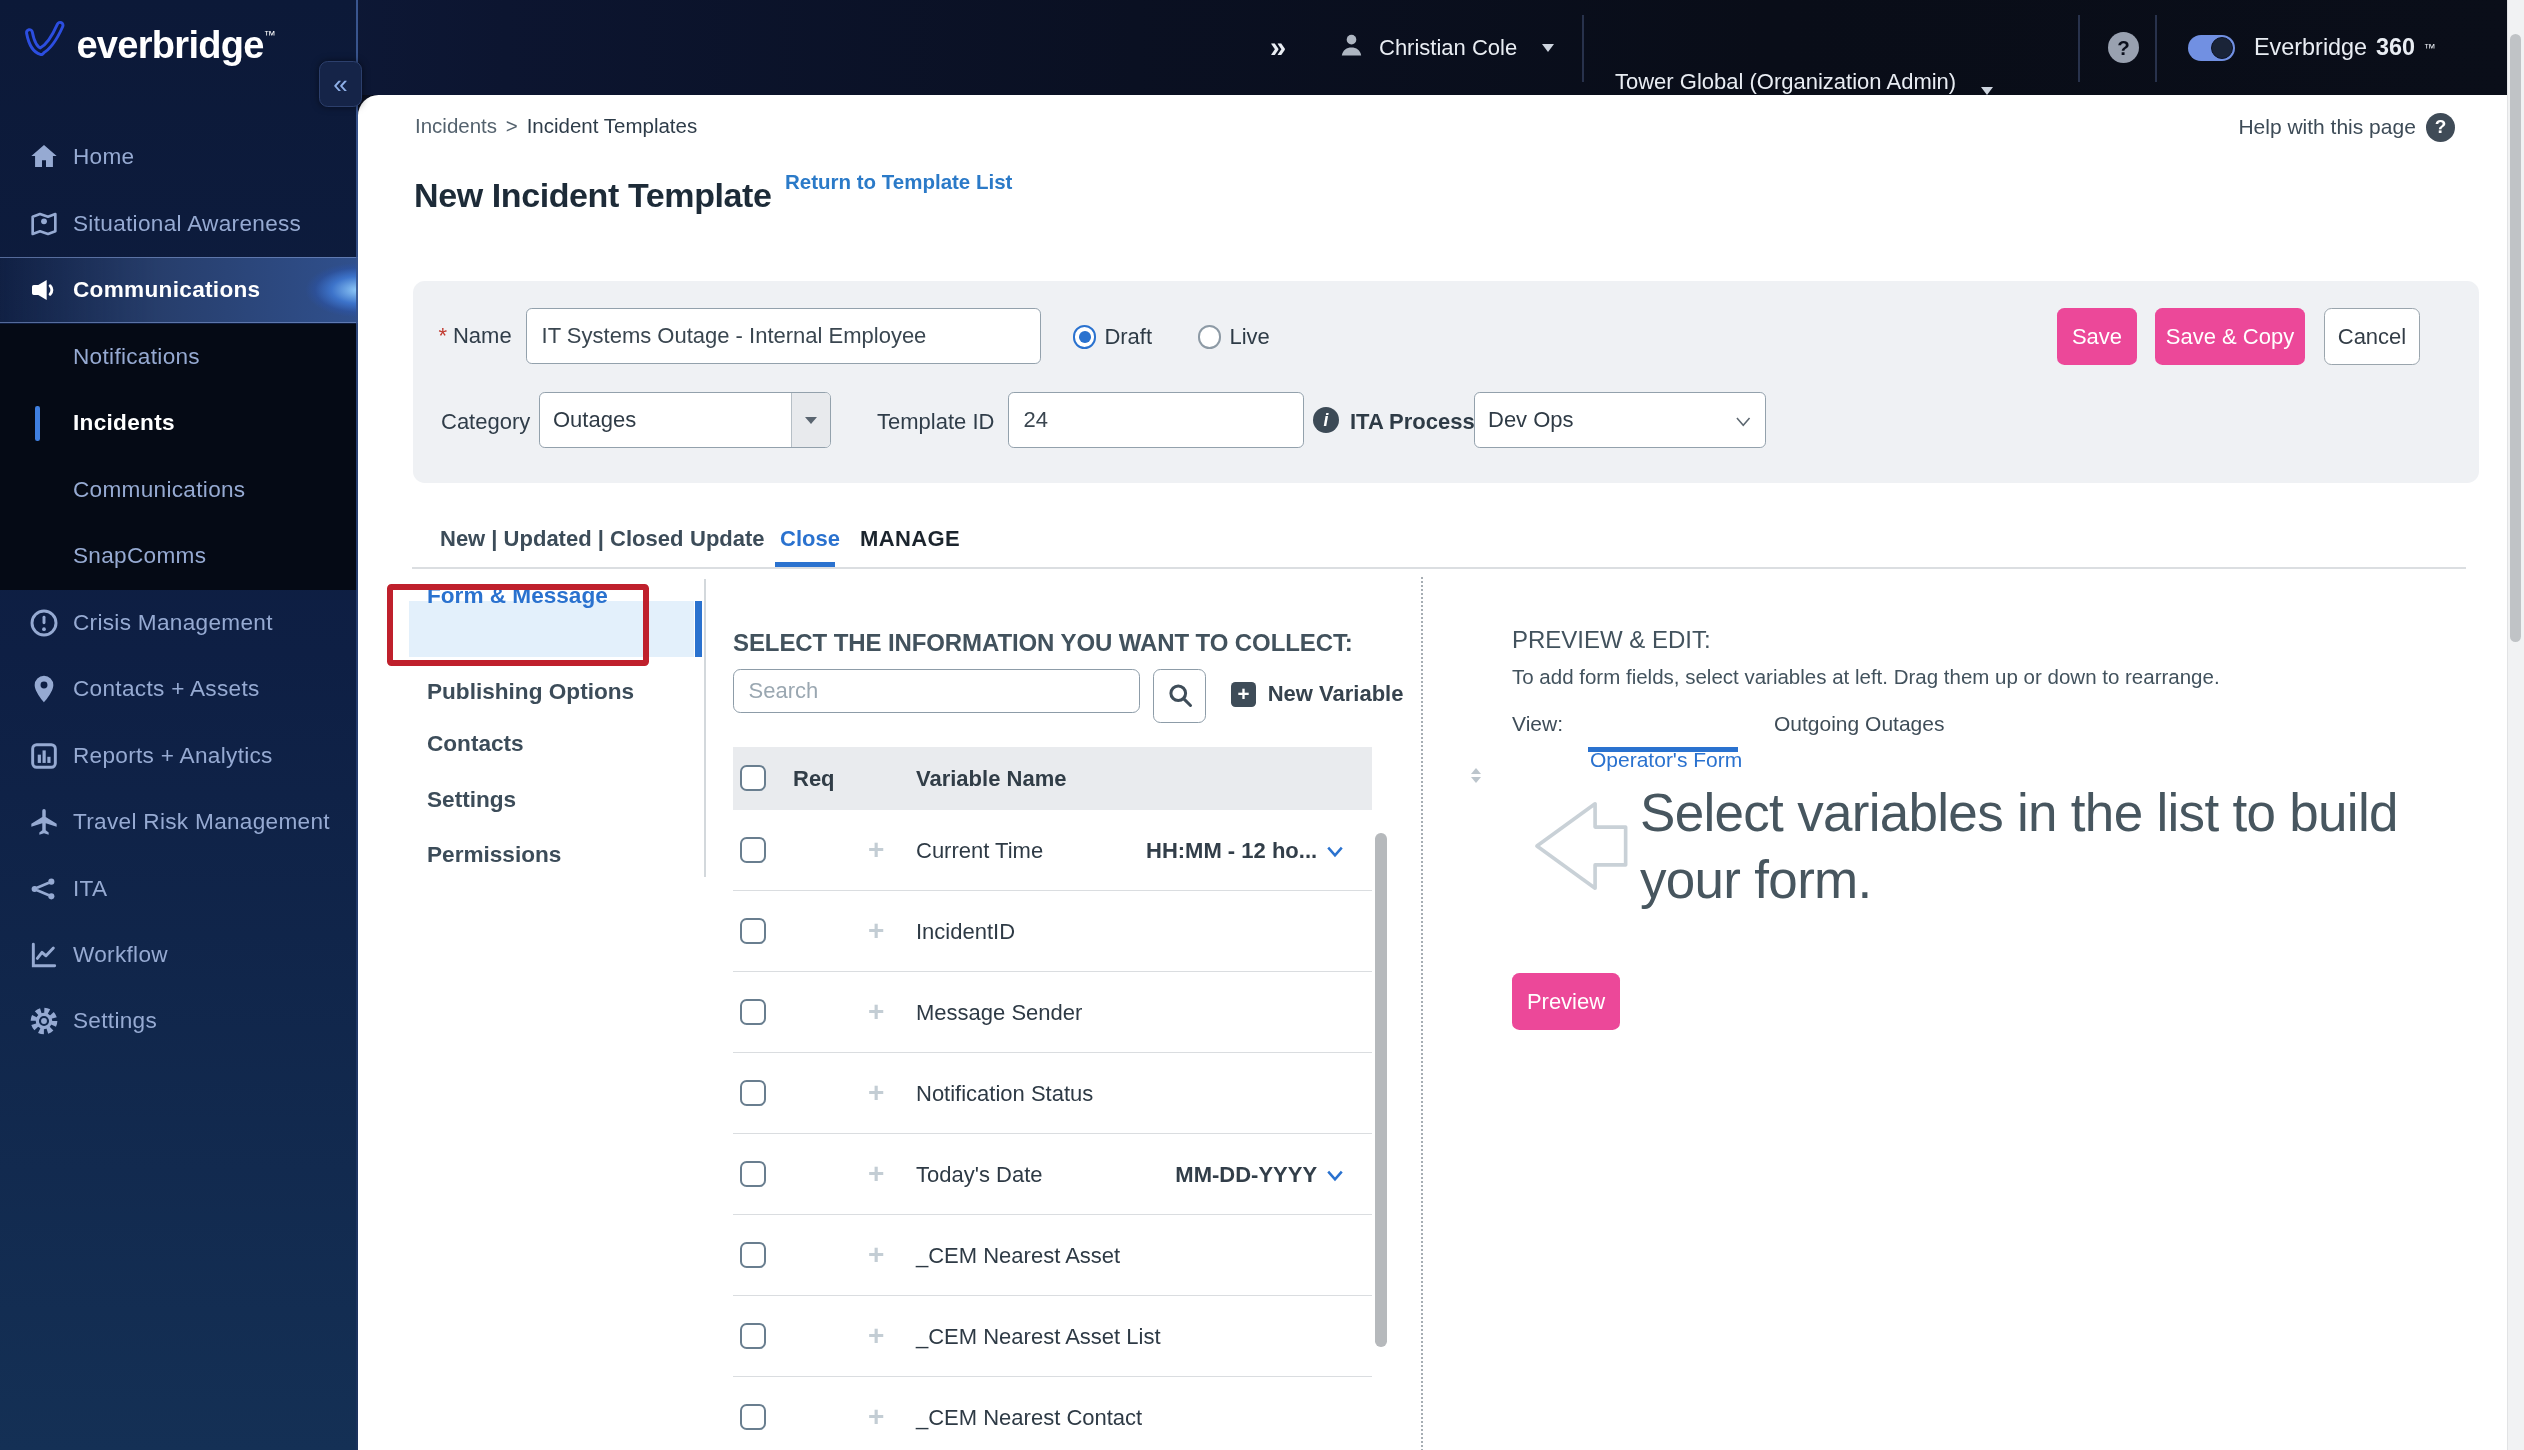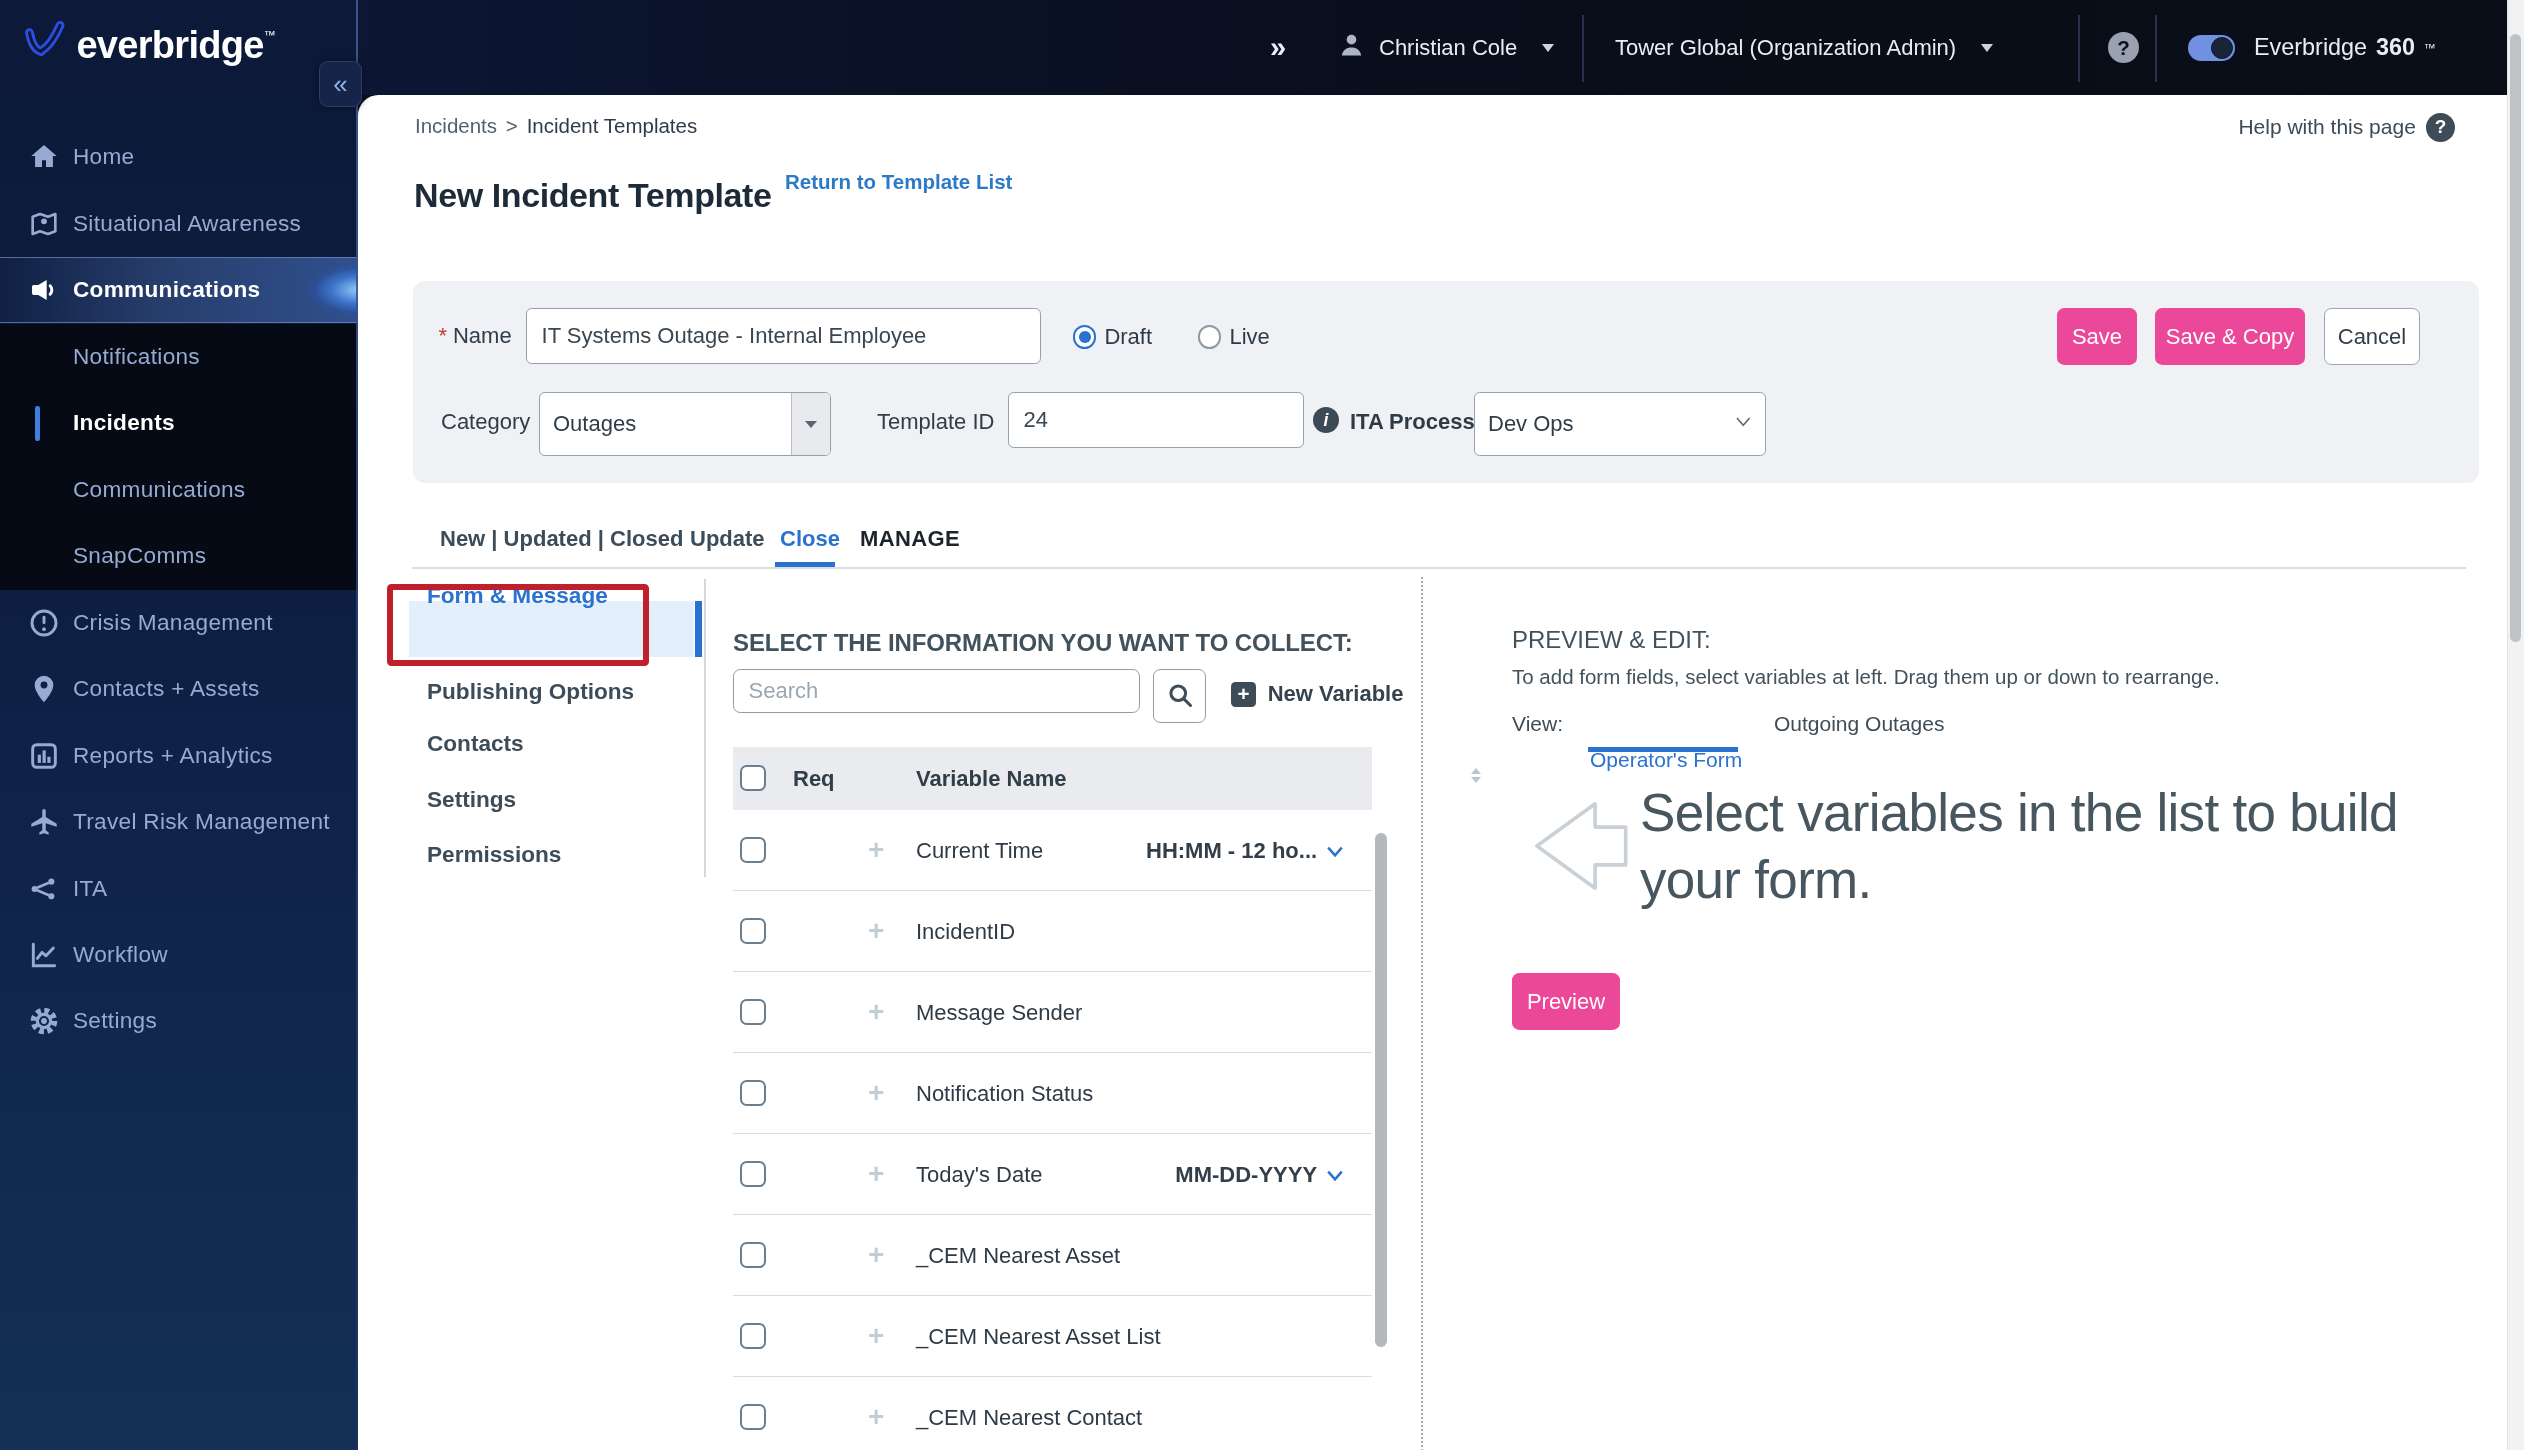--- a/index.html
+++ b/index.html
@@ -77,21 +77,21 @@
     font-size:22px;color:#3a4650;padding:0 14.6px;box-sizing:border-box;font-family:"Liberation Sans",sans-serif;outline:none;
   }
   .radio{position:absolute;display:flex;align-items:center;gap:8px;font-size:22px;color:#2e3b46;}
   .radio-circle{width:23.4px;height:23.4px;border-radius:50%;box-sizing:border-box;background:#fff;display:flex;align-items:center;justify-content:center;}
   .radio-circle.on{border:2.2px solid #2a72cf;}
   .radio-circle.on::after{content:"";width:11.7px;height:11.7px;border-radius:50%;background:#2a72cf;}
   .radio-circle.off{border:2.2px solid #8d9aa5;}
   .btn{position:absolute;height:57px;border-radius:7.3px;font-size:22px;display:flex;align-items:center;justify-content:center;box-sizing:border-box;}
   .btn-primary{background:#ec4899;color:#fff;}
   .btn-outline{background:#fff;color:#333d47;border:1.5px solid #9aa5ad;}
-  .dropdown{position:absolute;height:64px;background:#fff;border:1.5px solid #93a1ac;border-radius:5.8px;box-sizing:border-box;display:flex;align-items:center;}
+  .dropdown{position:absolute;height:56px;background:#fff;border:1.5px solid #93a1ac;border-radius:5.8px;box-sizing:border-box;display:flex;align-items:center;}
   .dropdown .dd-text{font-size:22px;color:#2f3b46;padding-left:13px;}
   .dd-arrow-seg{position:absolute;right:0;top:0;height:100%;width:38px;background:#e8eaed;border-left:0.7px solid #b6bfc6;
     border-radius:0 4.4px 4.4px 0;display:flex;align-items:center;justify-content:center;}
   .tri-down{width:0;height:0;border-left:6.6px solid transparent;border-right:6.6px solid transparent;border-top:7.3px solid #5a6570;}
   .info-circle{position:absolute;width:26px;height:26px;border-radius:50%;background:#3c4a56;color:#fff;
     display:flex;align-items:center;justify-content:center;font-size:17.5px;font-weight:bold;font-style:italic;}
   .select-chevron{position:absolute;right:11.7px;top:17.5px;}
 
   .phase-tabs{position:absolute;left:0;top:431px;width:2167px;height:42px;}
   .tabs-border{position:absolute;left:54px;top:472px;width:2054px;height:1.5px;background:#dbdee1;}
@@ -163,21 +163,21 @@
             <circle cx="12" cy="8" r="4"></circle>
             <path d="M4 21c.8-4.4 4-6.5 8-6.5s7.2 2.1 8 6.5z"></path>
           </svg>
       </span>
       <span>Christian Cole</span>
       <span class="caret-down"></span>
     </div>
 
     <div class="tb-divider" style="left:1582px;"></div>
 
-    <div class="tb-item" style="left:1615px;gap:13px;">
+    <div class="tb-item" style="left:1615px;gap:13px;align-items:flex-end;">
       <span>Tower Global (Organization Admin)</span>
       <span class="caret-down"></span>
     </div>
 
     <div class="tb-divider" style="left:2078px;"></div>
 
     <div class="tb-item" style="left:2108px;">
       <span class="help-circle">?</span>
     </div>
 

